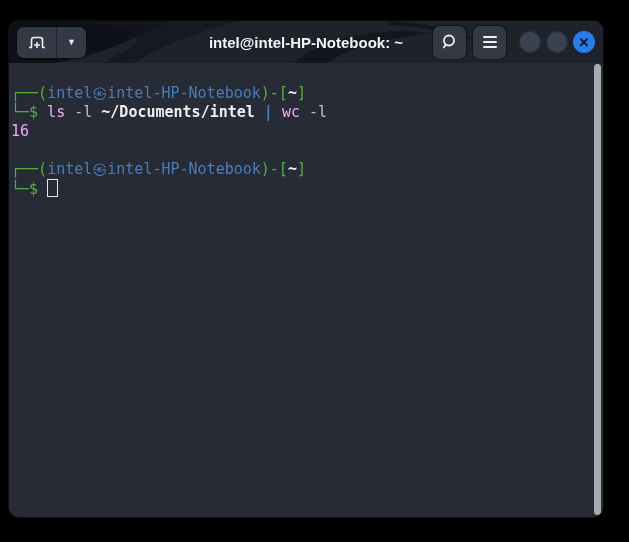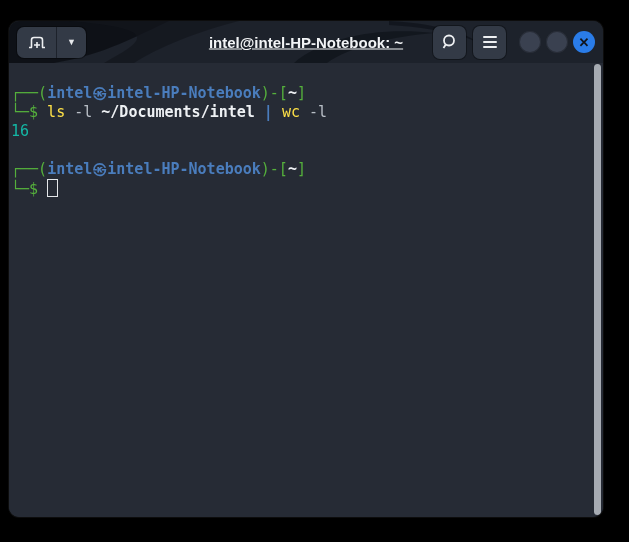--- a/index.html
+++ b/index.html
@@ -18,21 +18,21 @@
   .tb-content{position:relative;display:flex;align-items:center;width:100%;}
 
   .tab-buttons{display:flex;background:#333a46;border-radius:7px;overflow:hidden;
                box-shadow:0 0 0 1px rgba(0,0,0,0.35);}
   .tab-btn{height:31px;display:flex;align-items:center;justify-content:center;
            background:transparent;border:none;cursor:pointer;}
   .tab-btn.newtab{width:40px;border-right:1px solid #1d222b;}
   .tab-btn.dropdown{width:29px;color:#e8eaed;font-size:9px;}
 
   .window-title{position:absolute;left:50%;top:50%;transform:translate(-50%,-50%);
-                color:#f2f4f6;font-weight:700;font-size:15px;white-space:nowrap;text-decoration:underline;}
+                color:#f2f4f6;font-weight:700;font-size:15px;white-space:nowrap;}
 
   .titlebar-right{display:flex;align-items:center;gap:7px;margin-left:auto;position:relative;}
   .icon-btn{width:33px;height:33px;border-radius:7px;background:#333a46;border:none;
             display:flex;align-items:center;justify-content:center;cursor:pointer;
             box-shadow:0 0 0 1px rgba(0,0,0,0.35);}
   .hamburger{display:flex;flex-direction:column;gap:3px;}
   .hamburger div{width:14px;height:2px;background:#eef0f2;border-radius:1px;}
   .win-circle{width:22px;height:22px;border-radius:50%;border:none;cursor:pointer;
               background:#3a4150;box-shadow:inset 0 0 0 1px rgba(0,0,0,0.3);}
   .win-circle.close{background:#2a7ce8;color:#10141b;font-weight:700;font-size:13px;
@@ -41,27 +41,27 @@
   .circles{display:flex;align-items:center;gap:5px;margin-left:6px;}
 
   
   .terminal{flex:1;position:relative;background:#262b35;
             font-family:"DejaVu Sans Mono","Liberation Mono",monospace;
             font-size:15px;line-height:19px;color:#dfe3e8;
             padding:2px 14px 0 2px;cursor:text;}
   .term-line{height:19px;white-space:pre;}
   .term-line span{white-space:pre;}
   .g{color:#55b03c;}                       
-  .b{color:#4a7dbd;font-weight:700;}       
-  .teal{color:#fde047;}                    
+  .b{color:#4a7dbd;font-weight:400;}       
+  .teal{color:#f0abfc;}                    
   .flag{color:#b8bec6;}                    
   .path{color:#eef1f4;font-weight:700;}    
   .pipe{color:#4a7dbd;font-weight:700;}
   .cwd{color:#eef1f4;font-weight:700;}
-  .out{color:#14b8a6;}
+  .out{color:#f0abfc;}
 
   .cursor{display:inline-block;width:9px;height:16px;border:1.5px solid #e4e7ea;
           vertical-align:-3px;margin-left:9px;}
 
   .scrollbar{position:absolute;top:1px;bottom:2px;right:2px;width:7px;
              background:#a6abb2;border-radius:4px;}
 </style>
 </head>
 <body>
 

